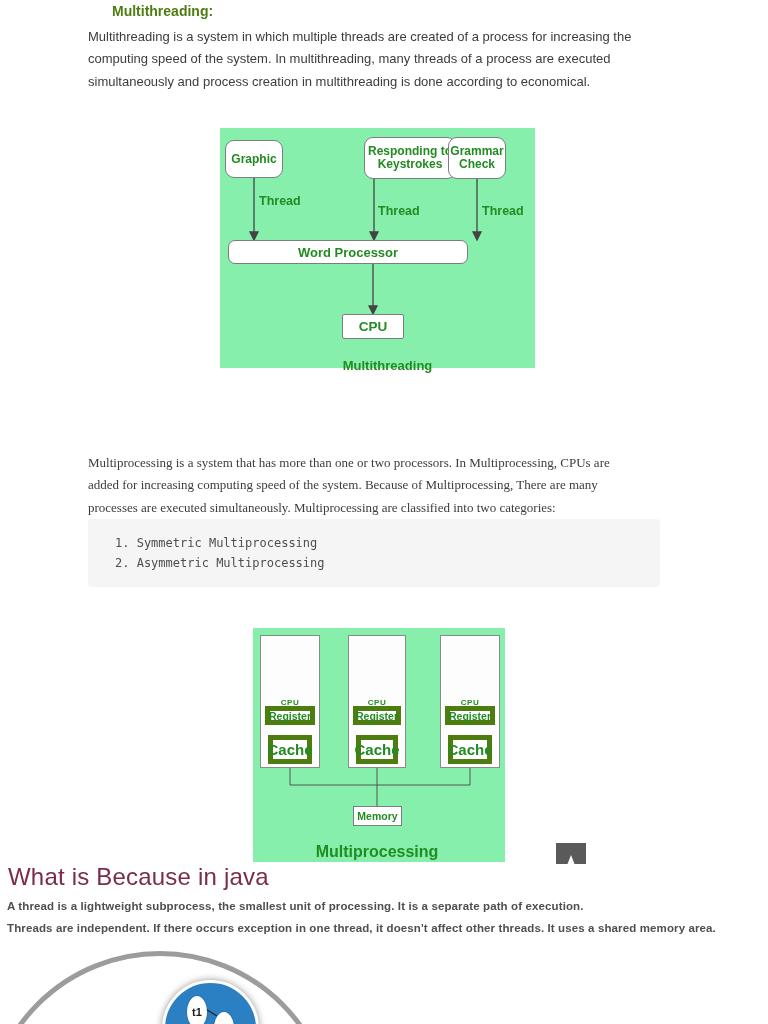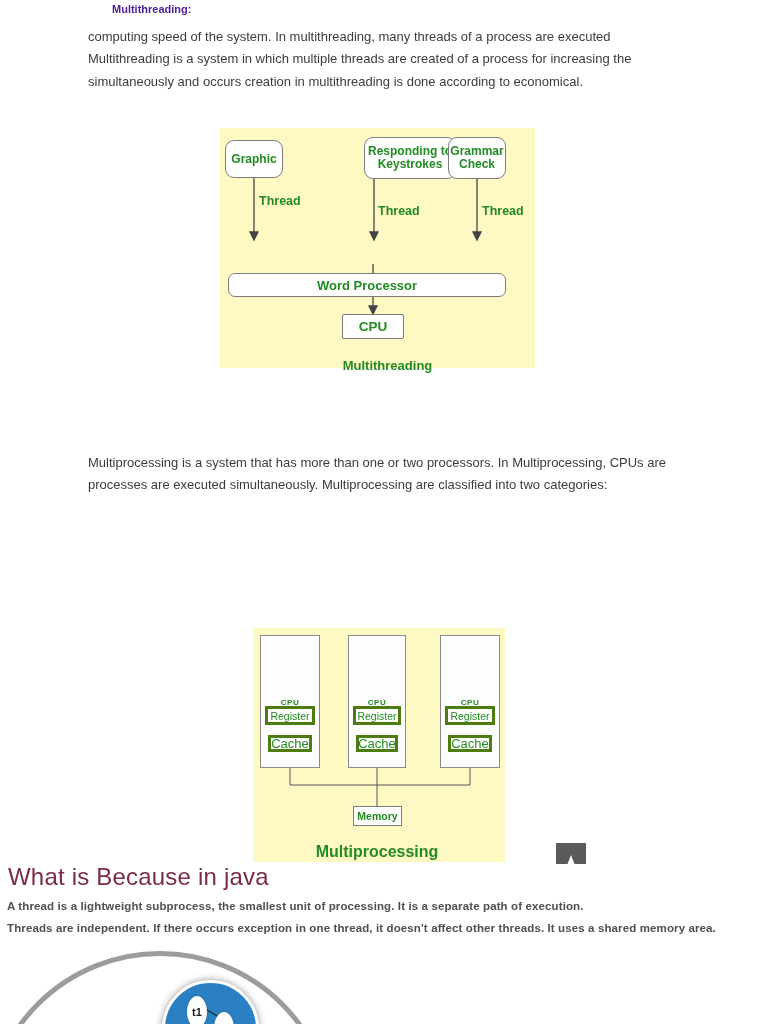--- a/index.html
+++ b/index.html
@@ -4,72 +4,72 @@
 <style>
   * { margin:0; padding:0; box-sizing:border-box; }
   html,body { background:#fff; }
   #page {
     position:relative; width:768px; height:1024px; background:#ffffff;
     overflow:hidden; font-family:"Liberation Sans", sans-serif;
   }
   .abs { position:absolute; }
 
   
-  .doc-heading { left:88px; top:3px; font-size:11px; font-weight:bold; color:#4c1d95;padding-left:24px; }
+  .doc-heading { left:88px; top:3px; font-size:14px; font-weight:bold; color:#4d7c0f;padding-left:24px; }
   .doc-para { color:#3c3c3c; font-size:13px; line-height:22.4px; }
   .doc-para .pline { white-space:nowrap; }
   #para1 { left:88px; top:26px; }
-  #para2 { left:88px; top:452px; }
+  #para2 { left:88px; top:452px;font-family:Liberation Serif, serif; }
 
   .code-box {
     left:88px; top:519px; width:572px; height:68px; background:#f5f5f6;
     border-radius:4px; padding:15px 0 0 27px;
     font-family:"DejaVu Sans Mono", monospace; font-size:12px; color:#4e4e4e;
     line-height:19.5px;
   }
   .code-box .cline { white-space:nowrap; }
 
   
-  .dgm { background:#fef9c3; }
+  .dgm { background:#86efac; }
   .gbox {
     position:absolute; border:1.5px solid #7d7d7d; background:#fff;
     display:flex; align-items:center; justify-content:center; text-align:center;
     color:#228b22; font-weight:bold;
   }
   .glabel { position:absolute; color:#228b22; font-weight:bold; }
 
   
   #dgm1 { left:220px; top:128px; width:315px; height:240px; }
   #dgm1 svg { position:absolute; left:0; top:0; }
   .rnd { border-radius:9px; }
   #box-graphic    { left:5px;   top:12px; width:58px;  height:38px; font-size:12px; }
   #box-responding { left:107px; top:9px;  width:92px;  height:42px; font-size:12px; line-height:13.5px;margin-left:37px; }
   #box-grammar    { left:228px; top:9px;  width:58px;  height:42px; font-size:12px; line-height:13px; }
-  #box-wordproc   { left:8px;   top:112px; width:278px; height:24px; font-size:13px; border-radius:7px;margin-top:33px; }
+  #box-wordproc   { left:8px;   top:112px; width:240px; height:24px; font-size:13px; border-radius:7px; }
   #box-cpu1       { left:122px; top:186px; width:62px;  height:25px; font-size:13.5px; border-radius:2px; }
   .thread-lbl { font-size:12.5px; }
   #thread1 { left:39px;  top:66px; }
   #thread2 { left:158px; top:76px; }
   #thread3 { left:262px; top:76px; }
   #dgm1-caption { left:60px; top:222px; width:215px; text-align:center; font-size:13px;margin-top:8px; }
 
   
   #dgm2 { left:253px; top:628px; width:252px; height:234px; }
   #dgm2 svg { position:absolute; left:0; top:0; }
   .cpu-col { position:absolute; top:7px; height:133px; border:1px solid #8a8a8a; background:#fdfdfd; }
   #col1 { left:7px;   width:60px; }
   #col2 { left:95px;  width:58px; }
   #col3 { left:187px; width:60px; }
   .cpu-lbl { position:absolute; top:62px; width:100%; text-align:center; font-size:8px; color:#228b22; font-weight:bold; letter-spacing:0.5px; }
   .reg-box, .cache-box {
-    position:absolute; border:3px solid #4d7c0f; background:#fff; display:flex;
-    align-items:center; justify-content:center; color:#228b22; font-weight:normal;
+    position:absolute; border:5px solid #4d7c0f; background:#fff; display:flex;
+    align-items:center; justify-content:center; color:#228b22; font-weight:bold;
   }
   .reg-box   { top:78px;  height:19px; font-size:10.5px; }
-  .cache-box { top:107px; height:17px; font-size:13px; }
+  .cache-box { top:107px; height:29px; font-size:15px; }
   #reg1 { left:12px;  width:50px; } #cache1 { left:15px;  width:44px; }
   #reg2 { left:100px; width:48px; } #cache2 { left:103px; width:42px; }
   #reg3 { left:192px; width:50px; } #cache3 { left:195px; width:44px; }
   #box-memory { left:100px; top:178px; width:49px; height:20px; font-size:10.5px; border-width:1.5px; border-radius:0; }
   #dgm2-caption { left:40px; top:215px; width:168px; text-align:center; font-size:16px; }
 
   
   #bookmark { left:556px; top:843px; width:30px; height:21px; cursor:pointer; }
 
   
@@ -97,23 +97,23 @@
   #t2 { left:214px; top:1012px; }
   #t-connector { left:180px; top:990px; }
 </style>
 </head>
 <body>
 
 <div id="page">
 
   <div class="abs doc-heading">Multithreading:</div>
   <div class="abs doc-para" id="para1">
+    <div class="pline">Multithreading is a system in which multiple threads are created of a process for increasing the</div>
     <div class="pline">computing speed of the system. In multithreading, many threads of a process are executed</div>
-    <div class="pline">Multithreading is a system in which multiple threads are created of a process for increasing the</div>
-    <div class="pline">simultaneously and occurs creation in multithreading is done according to economical.</div>
+    <div class="pline">simultaneously and process creation in multithreading is done according to economical.</div>
   </div>
 
   <div class="abs dgm" id="dgm1">
     <svg width="315" height="240">
       <g stroke="#444" stroke-width="1.3" fill="#444">
         <line x1="34" y1="50" x2="34" y2="105"></line>
           <polygon points="30,104 38,104 34,112"></polygon>
         <line x1="154" y1="51" x2="154" y2="105"></line>
           <polygon points="150,104 158,104 154,112"></polygon>
         <line x1="257" y1="51" x2="257" y2="105"></line>
@@ -128,21 +128,26 @@
     <div class="glabel thread-lbl" id="thread1">Thread</div>
     <div class="glabel thread-lbl" id="thread2">Thread</div>
     <div class="glabel thread-lbl" id="thread3">Thread</div>
     <div class="gbox" id="box-wordproc">Word Processor</div>
     <div class="gbox" id="box-cpu1">CPU</div>
     <div class="glabel" id="dgm1-caption">Multithreading</div>
   </div>
 
   <div class="abs doc-para" id="para2">
     <div class="pline">Multiprocessing is a system that has more than one or two processors. In Multiprocessing, CPUs are</div>
+    <div class="pline">added for increasing computing speed of the system. Because of Multiprocessing, There are many</div>
     <div class="pline">processes are executed simultaneously. Multiprocessing are classified into two categories:</div>
+  </div>
+  <div class="abs code-box">
+    <div class="cline">1. Symmetric Multiprocessing</div>
+    <div class="cline">2. Asymmetric Multiprocessing</div>
   </div>
 
   <div class="abs dgm" id="dgm2">
     <svg width="252" height="234">
       <g stroke="#555" stroke-width="1" fill="none">
         <line x1="37" y1="97" x2="37" y2="107"></line>
         <line x1="124" y1="97" x2="124" y2="107"></line>
         <line x1="217" y1="97" x2="217" y2="107"></line>
         <line x1="37" y1="126" x2="37" y2="157"></line>
         <line x1="217" y1="126" x2="217" y2="157"></line>

